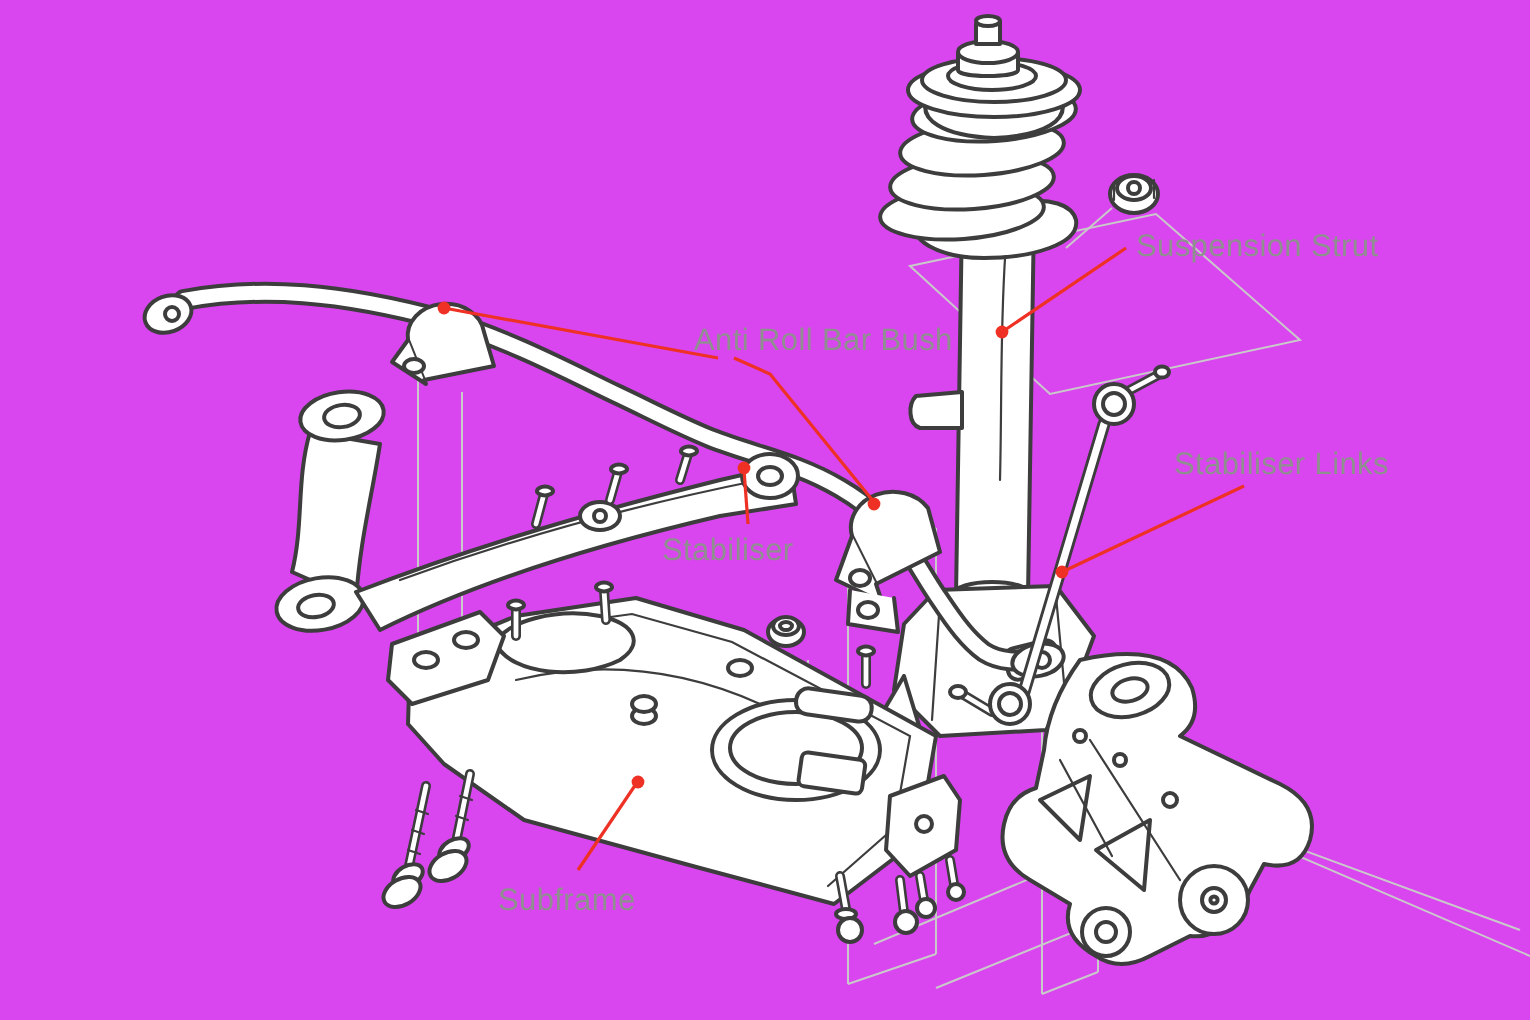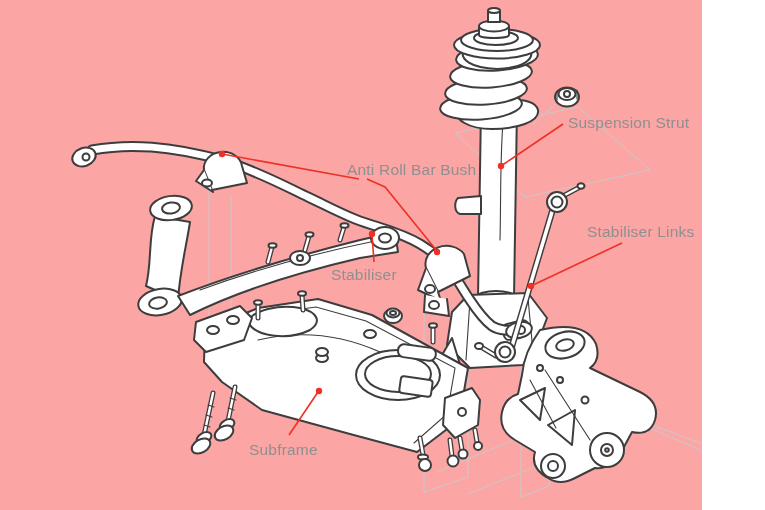--- a/index.html
+++ b/index.html
@@ -1,16 +1,16 @@
 <!DOCTYPE html>
 <html><head>
 <meta charset="utf-8">
 <style>
   html,body{margin:0;padding:0;background:#ffffff;}
-  .stage{position:relative;width:702px;height:510px;background:#fca5a5;overflow:hidden;
+  .stage{position:relative;width:765px;height:510px;background:#d946ef;overflow:hidden;
          font-family:"Liberation Sans",sans-serif;}
   svg{position:absolute;left:0;top:0;}
   .outline{stroke:#3d3d3d;stroke-width:2;fill:#ffffff;stroke-linejoin:round;stroke-linecap:round;}
   .thin{stroke:#3d3d3d;stroke-width:1.1;fill:none;stroke-linecap:round;}
   .tube-outer{stroke:#3d3d3d;stroke-width:11;fill:none;stroke-linecap:round;}
   .tube-inner{stroke:#ffffff;stroke-width:7;fill:none;stroke-linecap:round;}
   .rod-outer{stroke:#3d3d3d;stroke-width:6.5;fill:none;stroke-linecap:round;}
   .rod-inner{stroke:#ffffff;stroke-width:3.6;fill:none;stroke-linecap:round;}
   .pin-outer{stroke:#3d3d3d;stroke-width:5;fill:none;stroke-linecap:round;}
   .pin-inner{stroke:#ffffff;stroke-width:2.4;fill:none;stroke-linecap:round;}

